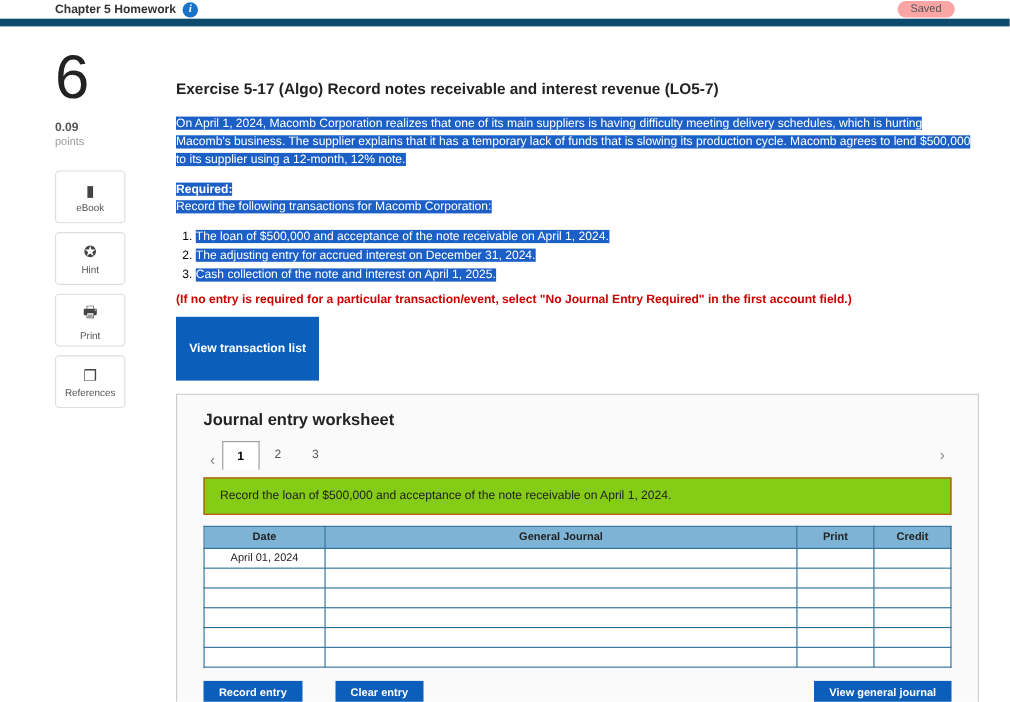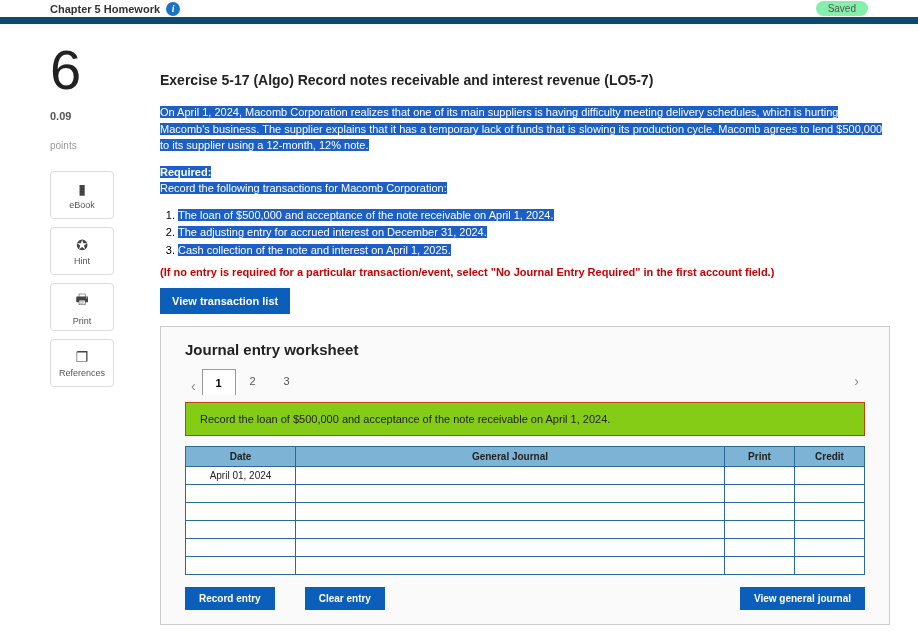--- a/index.html
+++ b/index.html
@@ -1,47 +1,47 @@
 <!DOCTYPE html>
 <html><head>
 <meta charset="utf-8">
 <style>
   * { box-sizing: border-box; margin: 0; padding: 0; font-family: Arial, Helvetica, sans-serif; }
   body { background: #fff; width: 918px; height: 638px; overflow: hidden; position: relative; color: #222; }
   
   .top-bar { height: 24px; padding: 0 50px; display: flex; align-items: center; justify-content: space-between; border-bottom: 7px solid #0c4a6e; }
   .chapter-title { font-size: 11px; font-weight: bold; color: #333; display: flex; align-items: center; gap: 6px; }
   .info-icon { display:inline-flex; width:14px; height:14px; border-radius:50%; background:#1b73c7; color:#fff; align-items:center; justify-content:center; font-size:10px; font-weight:bold; font-style:italic; font-family:serif; }
-  .saved-badge { background:#86efac; color:#555; font-size:10px; padding:2px 12px; border-radius:10px; }
+  .saved-badge { background:#fca5a5; color:#555; font-size:10px; padding:2px 12px; border-radius:10px; }
 
   .content { display:flex; padding: 10px 0 0 50px; }
   
   .left-col { width: 80px; flex-shrink:0; }
   .q-num { font-size: 56px; font-weight: 500; color:#222; line-height:1; margin:8px 0 12px; }
-  .points { font-size:11px; color:#555; margin-bottom:18px; font-weight:bold; }
+  .points { font-size:11px; color:#555; margin-bottom:2px; font-weight:bold; }
   .points-label { font-size:10px; color:#999; }
   
   .nav-btns { margin-top: 20px; }
   .nav-btn { width:64px; height:48px; border:1px solid #ddd; border-radius:4px; background:#fff; display:flex; flex-direction:column; align-items:center; justify-content:center; margin-bottom:8px; cursor:pointer; font-size:9px; color:#555; gap:3px; }
   .nav-btn .nbi { font-size:14px; color:#444; }
   
   .main-col { flex:1; padding: 10px 20px 0 30px; max-width: 780px; }
   .exercise-title { font-size: 14px; font-weight:bold; color:#222; margin: 28px 0 16px; }
   
   .highlighted { background:#1b5fc7; color:#fff; }
   .problem-block { font-size:11px; line-height:1.5; margin-bottom:10px; }
   
   .required-label { font-weight:bold; }
   
   ol.req-list { list-style: decimal; padding-left: 18px; font-size:11px; line-height:1.5; margin:4px 0 8px; }
   ol.req-list li { color:#000; margin-bottom:1px; }
   
   .note-red { font-size:11px; color:#c00; font-weight:bold; margin:6px 0 10px; }
   
-  .btn { display:inline-block; font-size:11px; font-weight:bold; color:#fff; padding:7px 12px; border:none; cursor:pointer; }
+  .btn { display:inline-block; font-size:11px; font-weight:bold; color:#fff; padding:23px 12px; border:none; cursor:pointer; }
   .btn-blue { background:#0b5fba; }
   
   .worksheet-wrap { border:1px solid #ccc; background:#fafafa; margin-top:12px; padding: 14px 24px 14px; }
   .ws-title { font-size:15px; font-weight:bold; color:#222; margin-bottom:10px; }
   
   .tabs-row { display:flex; align-items:center; justify-content:space-between; margin-bottom:8px; }
   .tabs-left { display:flex; align-items:flex-end; gap:0; }
   .chev { font-size:14px; color:#888; padding:0 6px; cursor:pointer; }
   .tab { width:34px; height:26px; display:flex; align-items:center; justify-content:center; font-size:11px; color:#555; cursor:pointer; }
   .tab.active { border:1px solid #999; border-bottom:none; background:#fff; color:#000; font-weight:bold; position:relative; top:1px; }

